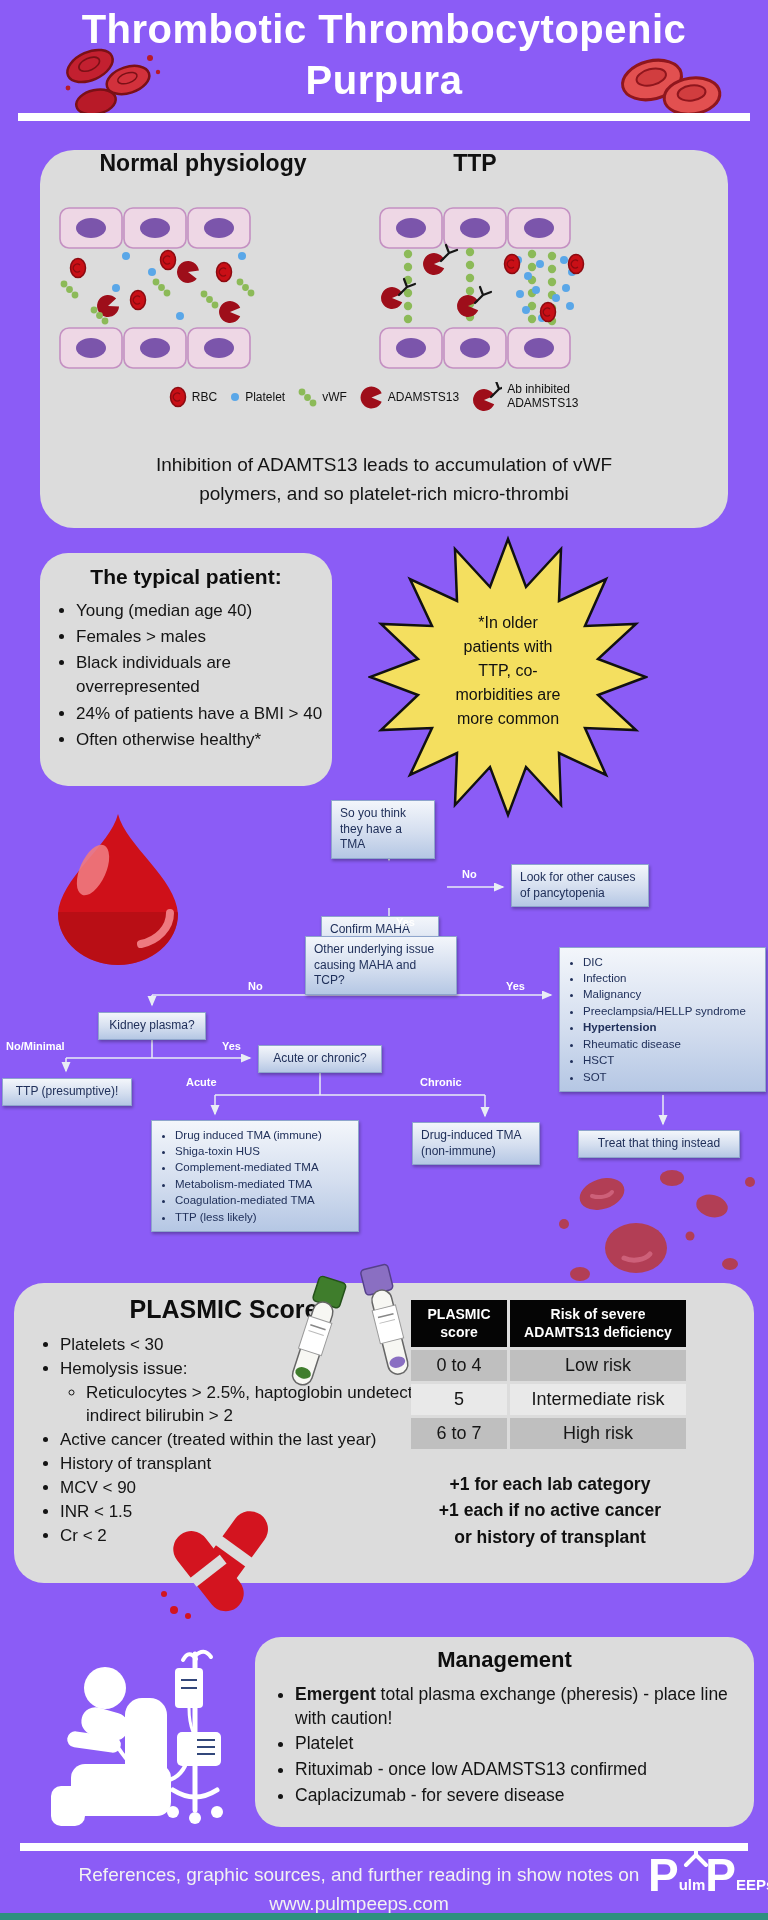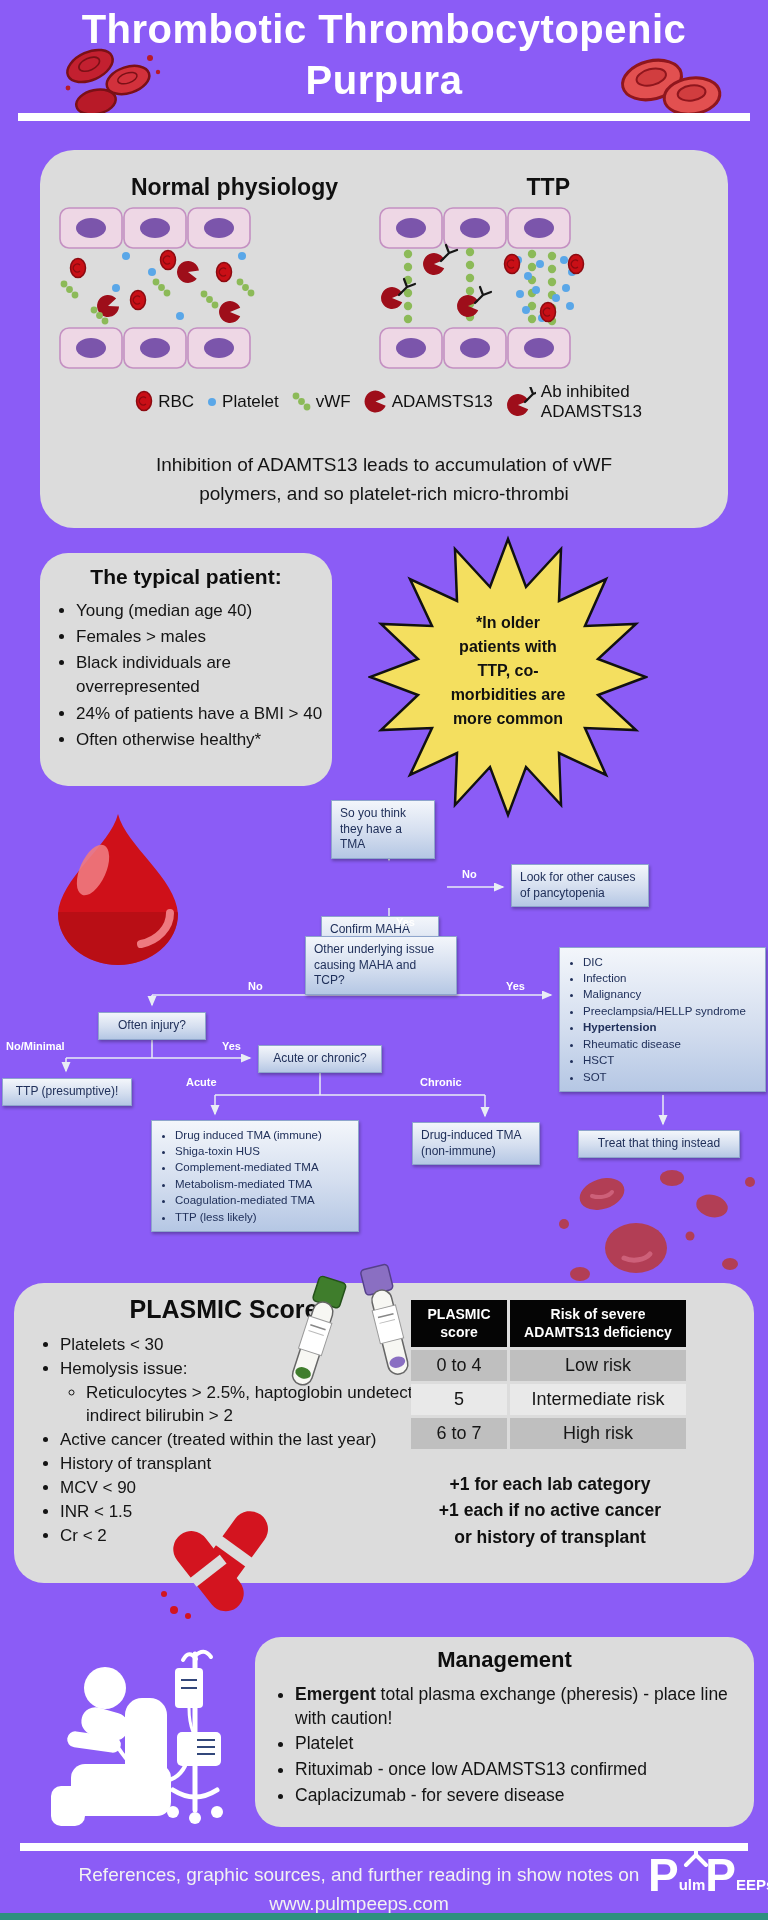--- a/index.html
+++ b/index.html
@@ -5,36 +5,36 @@
   html,body{margin:0;padding:0;background:#23345c;}
   #page{position:relative;width:768px;height:1920px;background:#8b5cf6;overflow:hidden;
         font-family:"Liberation Sans",sans-serif;}
   .abs{position:absolute;}
   #main-title{top:4px;left:0;width:768px;text-align:center;color:#fff;font-size:40px;
               font-weight:800;line-height:1.28;letter-spacing:.5px;}
   #title-rule{top:113px;left:18px;width:732px;height:8px;background:#fff;}
   .gcard{position:absolute;background:#dcdcdc;}
   
   #phys-card{left:40px;top:150px;width:688px;height:378px;border-radius:34px;}
-  .phys-head{position:absolute;top:24px;font-size:23px;font-weight:800;color:#101010;text-align:right;}
+  .phys-head{position:absolute;top:0;font-size:23px;font-weight:800;color:#101010;text-align:center;}
   #legend{position:absolute;top:232px;left:14px;width:660px;display:flex;align-items:center;
-          justify-content:center;gap:13px;font-size:17px;color:#111;}
+          justify-content:center;gap:13px;font-size:12px;color:#111;}
   .leg-item{display:flex;align-items:center;gap:5px;}
   #caption{position:absolute;top:300px;left:0;width:688px;text-align:center;font-size:19px;
            color:#141414;line-height:1.55;}
   
   #typ-card{left:40px;top:553px;width:292px;height:233px;border-radius:28px;}
   #typ-title{position:absolute;top:12px;width:100%;text-align:center;font-size:21px;font-weight:800;color:#0e0e0e;}
   #typ-card ul{position:absolute;top:44px;left:14px;width:262px;margin:0;padding-left:22px;
                font-size:17px;color:#141414;line-height:1.42;}
   #typ-card li{margin:2px 0;}
   
   #starburst{left:368px;top:535px;width:280px;height:285px;}
   #star-text{position:absolute;left:50%;top:76px;transform:translateX(-50%);width:180px;text-align:center;
-             font-size:16px;font-weight:700;color:#111;line-height:1.5;}
+             font-size:16px;font-weight:400;color:#111;line-height:1.5;}
   
   .fbox{position:absolute;background:linear-gradient(180deg,#f3f6fb 0%,#d4deef 55%,#b5c7e4 100%);
         border:1px solid #8ea5cc;color:#20305a;font-size:12px;line-height:1.3;padding:5px 8px;
         box-sizing:border-box;box-shadow:1px 2px 3px rgba(0,0,0,.3);}
   .fbox.center{text-align:center;}
   .fbox ul{margin:0;padding-left:15px;}
   .fbox li{margin:1.5px 0;}
   .flabel{position:absolute;color:#fff;font-weight:700;font-size:11px;text-align:center;}
   .bold-li{font-weight:700;}
   
@@ -313,21 +313,21 @@
       <li>Infection</li>
       <li>Malignancy</li>
       <li>Preeclampsia/HELLP syndrome</li>
       <li class="bold-li">Hypertension</li>
       <li>Rheumatic disease</li>
       <li>HSCT</li>
       <li>SOT</li>
     </ul>
   </div>
 
-  <div class="fbox center" style="left:98px;top:1012px;width:108px">Often injury?</div>
+  <div class="fbox center" style="left:98px;top:1012px;width:108px">Kidney plasma?</div>
   <div class="fbox center" style="left:258px;top:1045px;width:124px">Acute or chronic?</div>
   <div class="fbox center" style="left:2px;top:1078px;width:130px">TTP (presumptive)!</div>
 
   <div class="fbox" style="left:151px;top:1120px;width:208px;font-size:11.5px">
     <ul>
       <li>Drug induced TMA (immune)</li>
       <li>Shiga-toxin HUS</li>
       <li>Complement-mediated TMA</li>
       <li>Metabolism-mediated TMA</li>
       <li>Coagulation-mediated TMA</li>

